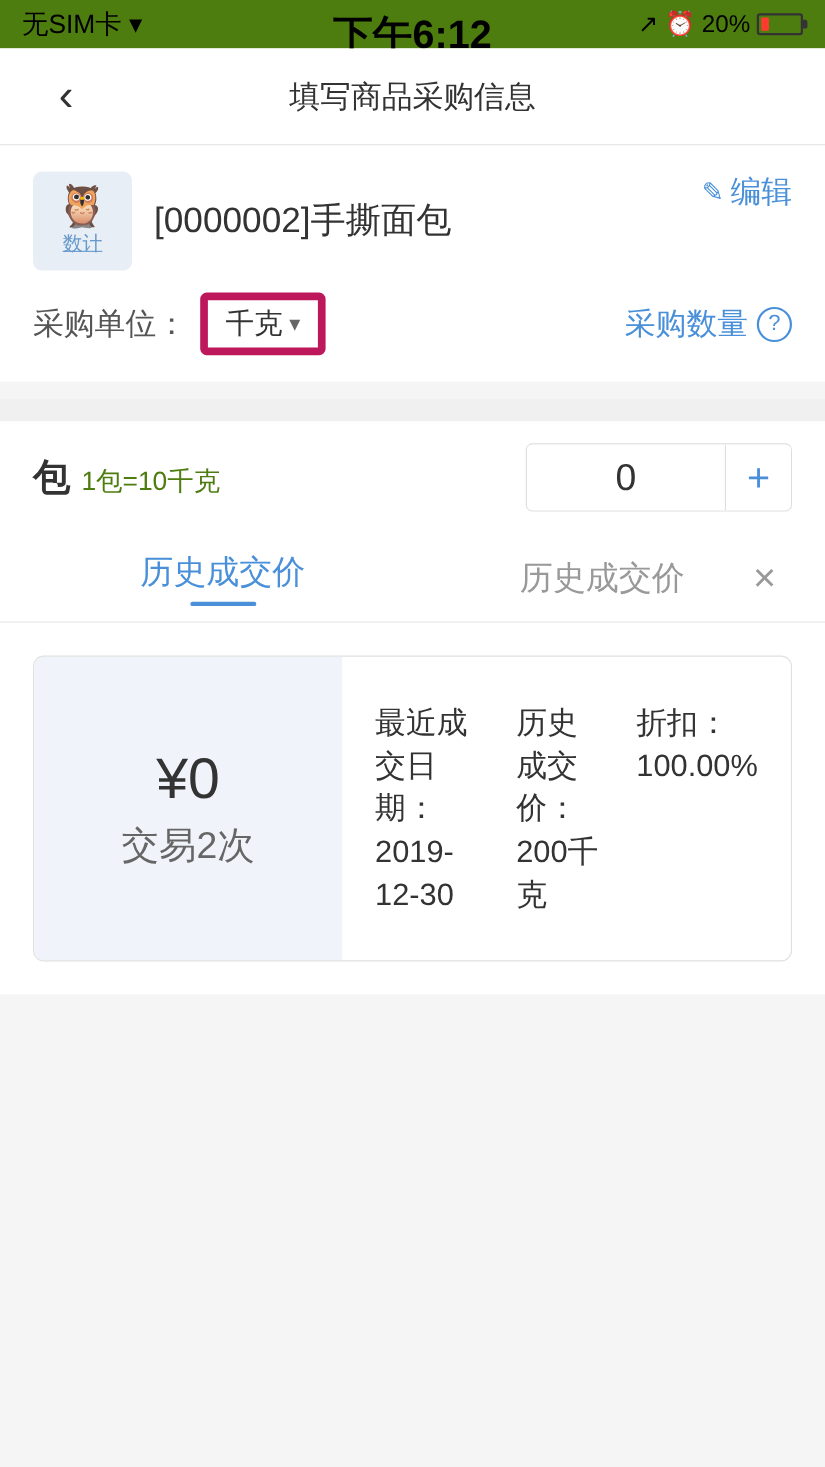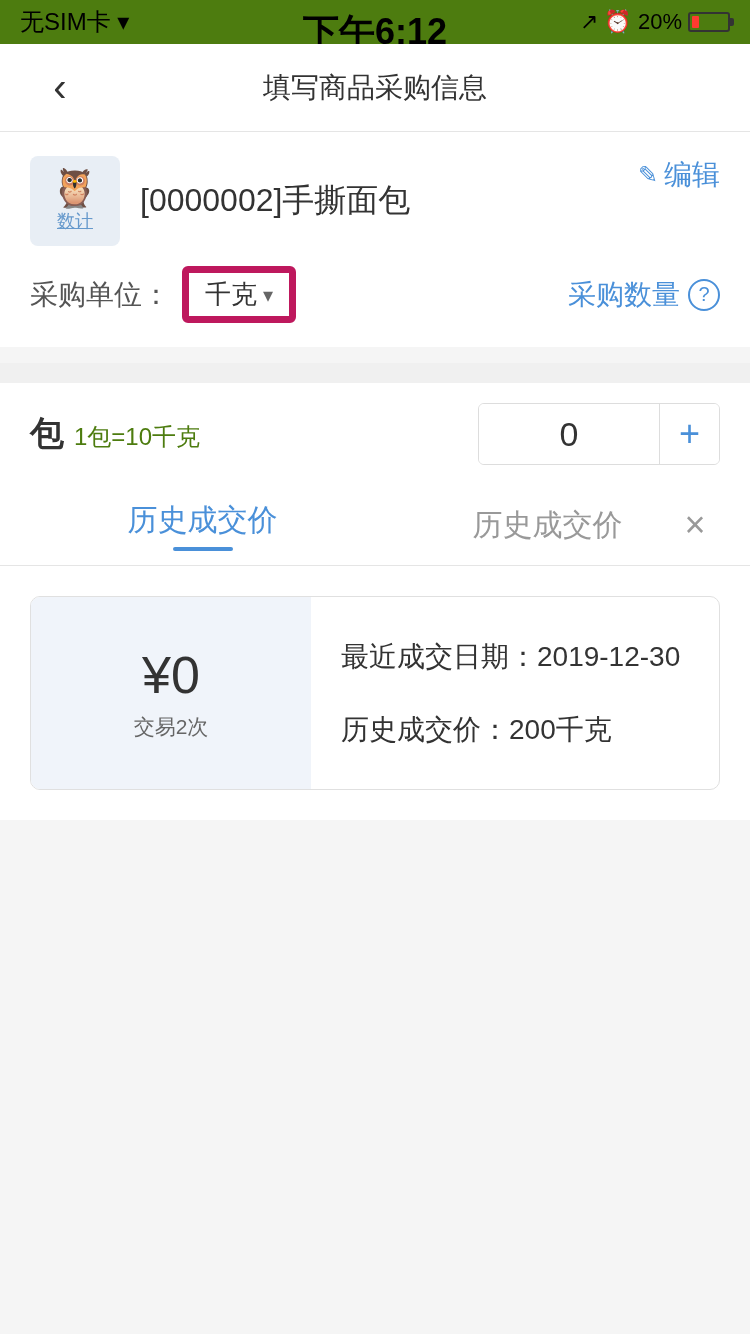--- a/index.html
+++ b/index.html
@@ -347,29 +347,29 @@
       align-items: center;
       justify-content: center;
       padding: 40px 20px;
     }
     .history-price {
       font-size: 52px;
       font-weight: 500;
       color: #333;
     }
     .history-count {
-      font-size: 21px;
+      font-size: 34px;
       color: #666;
       margin-top: 8px;
     }
     .history-right {
       flex: 1;
       padding: 40px 30px;
       display: flex;
-      flex-direction: column;
+      flex-direction: row;
       gap: 34px;
     }
     .history-detail-row {
       font-size: 28px;
       color: #333;
       line-height: 1.4;
     }
 
     
     .main-bg {
@@ -463,18 +463,21 @@
         <div class="history-price">¥0</div>
         <div class="history-count">交易2次</div>
       </div>
       <div class="history-right">
         <div class="history-detail-row">
           <span>最近成交日期：</span><span>2019-12-30</span>
         </div>
         <div class="history-detail-row">
           <span>历史成交价：</span><span>200千克</span>
         </div>
+        <div class="history-detail-row">
+          <span>折扣：</span><span>100.00%</span>
+        </div>
       </div>
     </div>
   </div>
 </div>
 
 <div class="main-bg"></div>
 
 </body></html>

